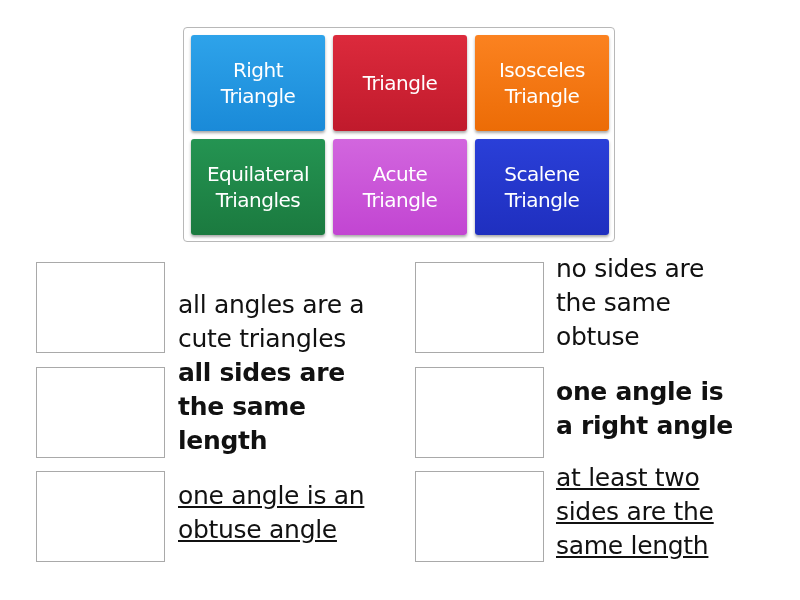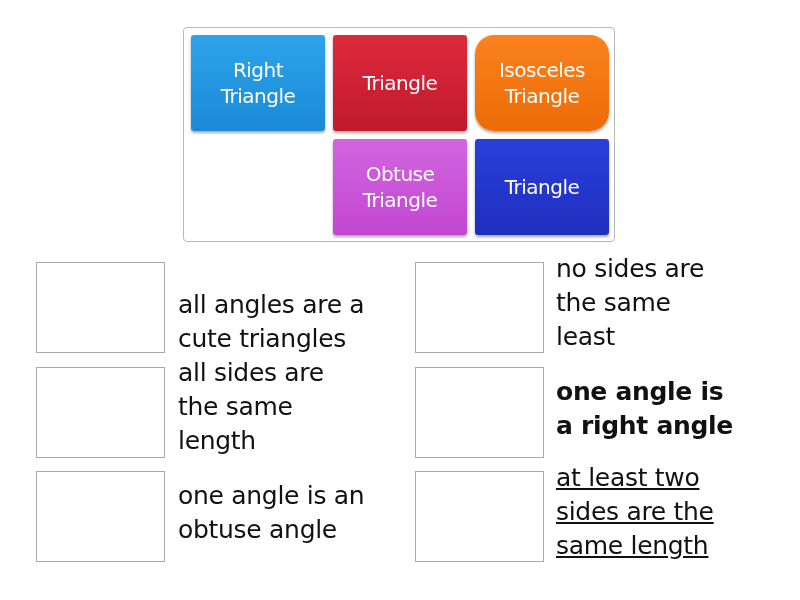--- a/index.html
+++ b/index.html
@@ -23,56 +23,63 @@
       <span>
         <span style="display: block;">Right</span>
         <span style="display: block;">Triangle</span>
       </span>
     </div>
   <div class="tile" style="left: 149px; top: 7px; background: linear-gradient(rgb(220, 42, 60), rgb(192, 26, 44));">
       <span>
         <span style="display: block;">Triangle</span>
       </span>
     </div>
-  <div class="tile" style="left: 291px; top: 7px; background: linear-gradient(rgb(251, 130, 32), rgb(236, 108, 6)); border-radius: 19px;">
+  <div class="tile" style="left: 291px; top: 7px; background: linear-gradient(rgb(251, 130, 32), rgb(236, 108, 6));">
       <span>
         <span style="display: block;">Isosceles</span>
         <span style="display: block;">Triangle</span>
       </span>
     </div>
+  <div class="tile" style="left: 7px; top: 111px; background: linear-gradient(rgb(36, 148, 82), rgb(27, 122, 63));">
+      <span>
+        <span style="display: block;">Equilateral</span>
+        <span style="display: block;">Triangles</span>
+      </span>
+    </div>
   <div class="tile" style="left: 149px; top: 111px; background: linear-gradient(rgb(210, 102, 222), rgb(194, 69, 210));">
       <span>
-        <span style="display: block;">Obtuse</span>
+        <span style="display: block;">Acute</span>
         <span style="display: block;">Triangle</span>
       </span>
     </div>
   <div class="tile" style="left: 291px; top: 111px; background: linear-gradient(rgb(42, 63, 216), rgb(31, 47, 191));">
       <span>
+        <span style="display: block;">Scalene</span>
         <span style="display: block;">Triangle</span>
       </span>
     </div>
 </div>
 
 <div class="slot" style="left:36px;top:262px;"></div>
 <div class="desc" style="left:178px;top:288px;">all angles are a
 cute triangles</div>
 
 <div class="slot" style="left:36px;top:367px;"></div>
-<div class="desc" style="left:178px;top:356px;">all sides are
+<div class="desc" style="left:178px;top:356px;font-weight:bold;">all sides are
 the same
 length</div>
 
 <div class="slot" style="left:36px;top:471px;"></div>
-<div class="desc" style="left:178px;top:479px;">one angle is an
+<div class="desc" style="left:178px;top:479px;text-decoration:underline;">one angle is an
 obtuse angle</div>
 
 <div class="slot" style="left:415px;top:262px;"></div>
 <div class="desc" style="left:556px;top:252px;">no sides are
 the same
-least</div>
+obtuse</div>
 
 <div class="slot" style="left:415px;top:367px;"></div>
 <div class="desc" style="left:556px;top:375px;font-weight:bold;">one angle is
 a right angle</div>
 
 <div class="slot" style="left:415px;top:471px;"></div>
 <div class="desc" style="left:556px;top:461px;text-decoration:underline;">at least two
 sides are the
 same length</div>
 

